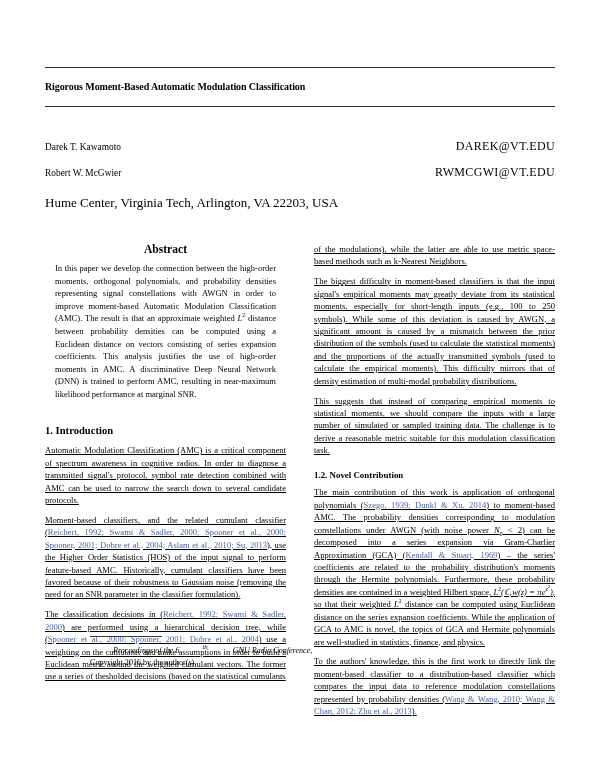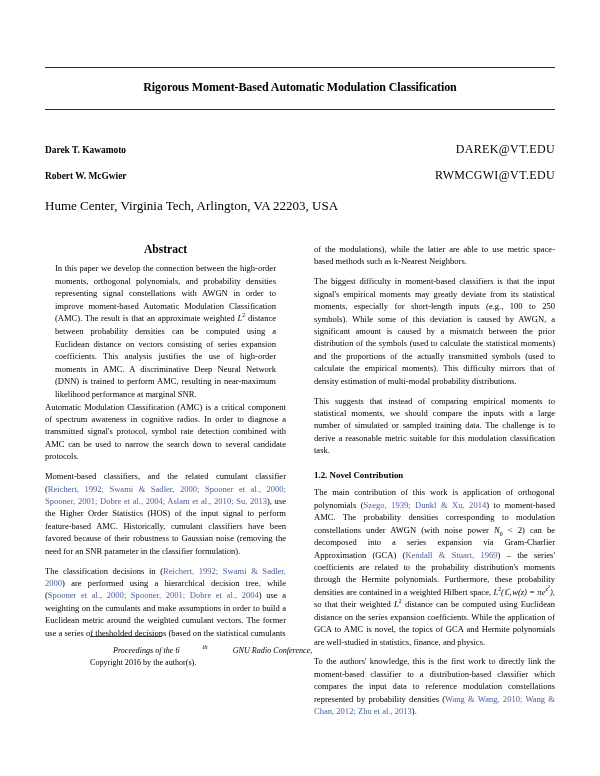--- a/index.html
+++ b/index.html
@@ -29,42 +29,41 @@
     border-top: 1.4px solid #2b2b2b;
     margin: 0 auto;
     width: 510px;
   }
   .rule-top { margin-top: 67px; }
   .rule-bottom { margin-top: 11px; }
 
   .title {
     width: 510px;
     margin: 0 auto;
-    text-align: center;
-    font-size: 12px;
+    font-size: 10px;
     font-weight: bold;
     line-height: 1.3;
     padding: 12px 0 2px 0;
     letter-spacing: -0.1px;
   }
 
   
   .authors {
     width: 510px;
     margin: 22px auto 0 auto;
     position: relative;
   }
   .author-row {
     display: flex;
     justify-content: space-between;
     align-items: baseline;
     line-height: 1.42;
   }
   .author-name {
-    font-weight: bold;
+    font-weight: normal;
     font-size: 9.4px;
     margin-top: 12px;
   }
   .author-email {
     font-size: 12px;
     font-variant: small-caps;
     letter-spacing: 0.35px;
     text-transform: uppercase;
   }
   .affiliation {
@@ -112,20 +111,21 @@
     font-weight: bold;
     margin: 13px 0 6px 0;
     line-height: 1.2;
   }
   p.body {
     font-size: 8.55px;
     line-height: 1.455;
     text-align: justify;
     text-justify: inter-word;
     margin: 0 0 7.5px 0;
+    text-decoration: underline;
   }
   p.body:last-child { margin-bottom: 0; }
 
   .cite { color: #4a5f9e; }
 
   
   .math {
     font-family: "Liberation Serif", "DejaVu Serif", serif;
     font-style: italic;
   }
@@ -178,20 +178,21 @@
     <div class="affiliation">Hume Center, Virginia Tech, Arlington, VA 22203, USA</div>
   </div>
 
   <div class="columns">
 
     <div class="col">
 
       <div class="abstract-head">Abstract</div>
       <p class="abstract-body">In this paper we develop the connection between the high-order moments, orthogonal polynomi­als, and probability densities representing signal constellations with AWGN in order to improve moment-based Automatic Modulation Classifi­cation (AMC). The result is that an approximate weighted <span class="math">L<sup>2</sup></span> distance between probability den­sities can be computed using a Euclidean dis­tance on vectors consisting of series expansion coefficients. This analysis justifies the use of high-order moments in AMC. A discriminative Deep Neural Network (DNN) is trained to per­form AMC, resulting in near-maximum likeli­hood performance at marginal SNR.</p>
 
+      <h2 class="section">1. Introduction</h2>
 
       <p class="body">Automatic Modulation Classification (AMC) is a critical component of spectrum awareness in cognitive radios. In order to diagnose a transmitted signal's protocol, symbol rate detection combined with AMC can be used to narrow the search down to several candidate protocols.</p>
 
       <p class="body"><span>Moment-based classifiers, and the related cumulant classifier (</span><span class="cite">Reichert, 1992; Swami &amp; Sadler, 2000; Spooner et al., 2000; Spooner, 2001; Dobre et al., 2004; Aslam et al., 2010; Su, 2013</span><span>), use the Higher Order Statistics (HOS) of the input signal to perform feature-based AMC. Historically, cumulant classifiers have been favored because of their robustness to Gaussian noise (removing the need for an SNR parameter in the classifier formulation).</span></p>
 
       <p class="body"><span>The classification decisions in (</span><span class="cite">Reichert, 1992; Swami &amp; Sadler, 2000</span><span>) are performed using a hierarchical decision tree, while (</span><span class="cite">Spooner et al., 2000; Spooner, 2001; Dobre et al., 2004</span><span>) use a weighting on the cumulants and make assumptions in order to build a Euclidean metric around the weighted cumulant vectors. The former use a series of thesholded decisions (based on the statistical cumulants</span></p>
 
       <div class="footnote-wrap">
         <div class="footnote-rule"></div>
         <div class="footnote-text"><i>Proceedings of the 6</i><i><sup>th</sup></i><i> GNU Radio Conference</i><span>, Copyright 2016 by the author(s).</span></div>

